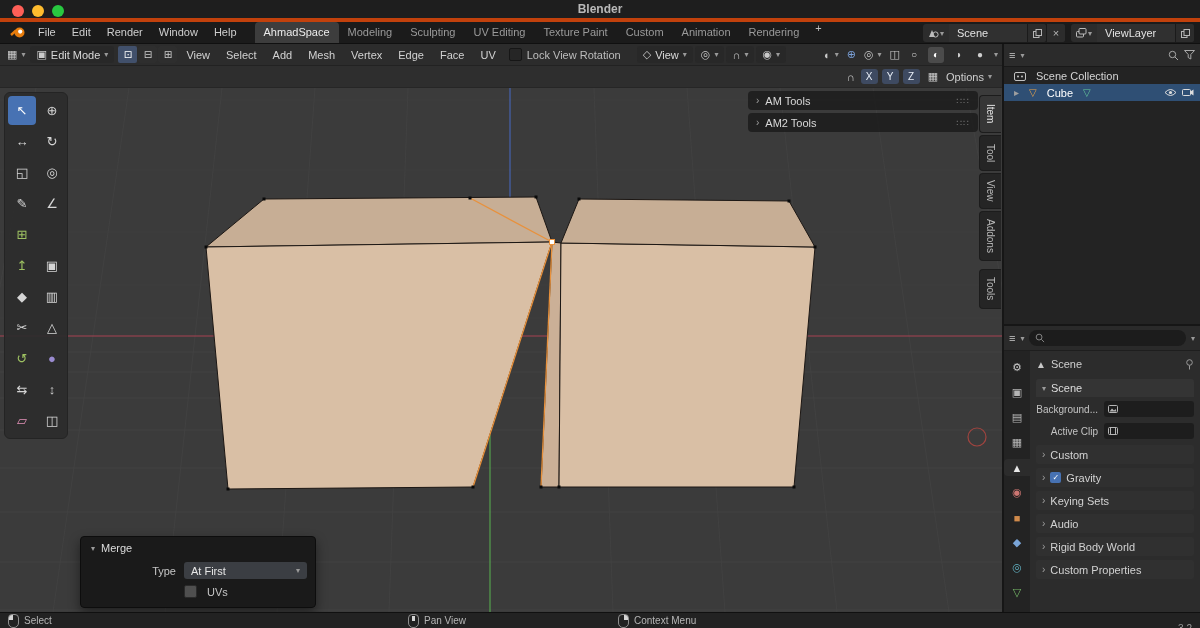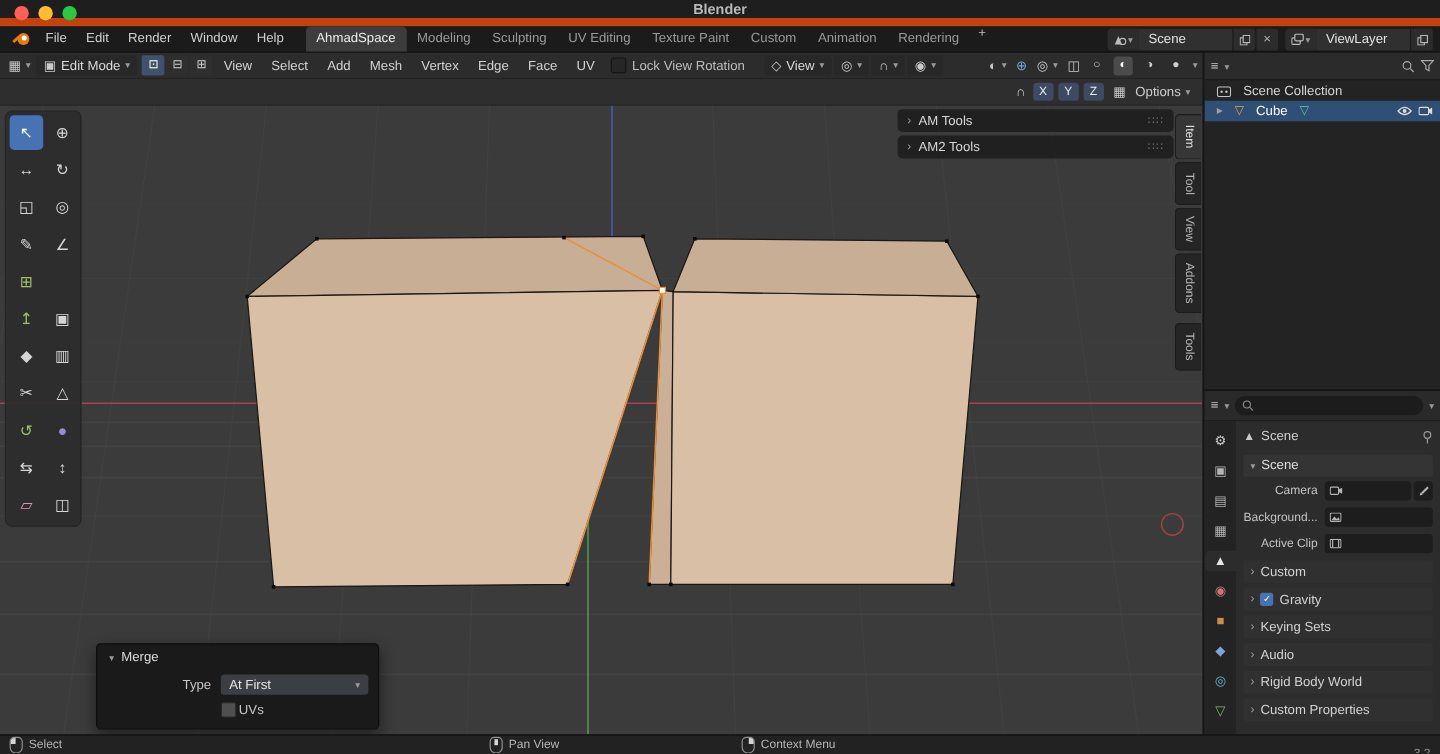--- a/index.html
+++ b/index.html
@@ -1,21 +1,21 @@
 <!DOCTYPE html>
 <html><head>
 <meta charset="utf-8">
 <style>
   html,body{margin:0;padding:0;background:#111;}
   .root{position:relative;width:1200px;height:628px;background:#3b3b3b;overflow:hidden;
         font-family:"Liberation Sans","DejaVu Sans",sans-serif;font-size:11px;color:#c8c8c8;}
   .abs{position:absolute;}
 
   
-  .titlebar{left:0;top:0;width:1200px;height:22px;background:#1e1e1e;display:flex;align-items:center;justify-content:center;font-weight:bold;font-size:12px;color:#b9b9b9;border-bottom:7px solid #c2410c;box-sizing:border-box;}
+  .titlebar{left:0;top:0;width:1200px;height:22px;background:#1e1e1e;display:flex;align-items:center;justify-content:center;font-weight:bold;font-size:12px;color:#b9b9b9;border-bottom:4px solid #c2410c;box-sizing:border-box;}
   .traffic{position:absolute;left:12px;top:5px;display:flex;gap:8px;}
   .dot{width:12px;height:12px;border-radius:50%;}
   .dot.r{background:#ff5f57}.dot.y{background:#febc2e}.dot.g{background:#28c840}
 
   
   .menubar{left:0;top:22px;width:1200px;height:22px;background:#1b1b1b;display:flex;align-items:center;padding-left:6px;box-sizing:border-box;border-bottom:1px solid #101010;}
   .menu-item{padding:0 8px;line-height:21px;color:#cfcfcf;}
   .ws-tabs{display:flex;margin-left:10px;}
   .ws-tab{padding:0 9px;line-height:21px;color:#9a9a9a;}
   .ws-tab.active{background:#3d3d3d;color:#ececec;border-radius:4px 4px 0 0;}
@@ -62,21 +62,21 @@
   
   .ntab{left:979px;width:22px;background:#252525;border-radius:4px 0 0 4px;color:#b9b9b9;display:flex;align-items:center;justify-content:center;writing-mode:vertical-rl;font-size:10px;box-sizing:border-box;border:1px solid #1c1c1c;border-right:none;}
   .ntab.active{background:#363636;color:#e3e3e3;}
 
   
   .merge{left:80px;top:536px;width:236px;background:rgba(25,25,25,.96);border:1px solid #0d0d0d;border-radius:4px;box-shadow:0 5px 12px rgba(0,0,0,.45);padding-bottom:9px;box-sizing:border-box;}
   .merge-hd{padding:5px 10px 3px;color:#dcdcdc;display:flex;gap:6px;align-items:center;}
   .merge-row{display:flex;align-items:center;margin:5px 8px 0 10px;}
   .merge-label{width:85px;text-align:right;padding-right:8px;color:#c6c6c6;}
   .merge-select{flex:1;height:17px;background:#3b3e43;border-radius:3px;display:flex;align-items:center;justify-content:space-between;padding:0 7px;color:#e6e6e6;}
-  .merge-cbrow{display:flex;align-items:center;gap:2px;margin:6px 8px 0 103px;color:#c6c6c6;}
+  .merge-cbrow{display:flex;align-items:center;gap:10px;margin:6px 8px 0 103px;color:#c6c6c6;}
   .merge-cb{width:11px;height:11px;background:#4f4f4f;border:1px solid #2a2a2a;border-radius:2px;}
 
   
   .outliner{left:1004px;top:44px;width:196px;height:280px;background:#232323;box-sizing:border-box;}
   .out-header{height:22px;background:#2b2b2b;display:flex;align-items:center;padding:0 5px;gap:5px;border-bottom:1px solid #191919;}
   .tree-row{height:17px;display:flex;align-items:center;padding-left:10px;gap:10px;color:#d4d4d4;}
   .tree-row.selected{background:#2f4f74;color:#fff;}
   .tri-orange{color:#e8a44c;font-size:10px;} .tri-green{color:#66c79b;font-size:10px;}
   .row-icons{margin-left:auto;display:flex;gap:5px;padding-right:6px;}
 
@@ -467,35 +467,20 @@
               <circle cx="4.5" cy="3.5" r="2.8" fill="none" stroke="#9a9a9a"></circle>
               <line x1="4.5" y1="6.5" x2="4.5" y2="10.5" stroke="#9a9a9a"></line>
             </svg>
           </span>
         </div>
         <div class="panel-hd">
           <span class="chev">▾</span>
           <span>Scene</span>
         </div>
         <div class="field-row">
-          <span class="field-label">Camera</span>
-          <span class="field-ctrl">
-            <svg width="11" height="8" viewBox="0 0 11 8">
-              <rect x="0.5" y="1" width="7" height="6" rx="1" fill="none" stroke="#b5b5b5"></rect>
-              <path d="M7.5,3 L10.5,1.5 V6.5 L7.5,5 Z" fill="#b5b5b5"></path>
-            </svg>
-          </span>
-          <span class="drop-btn">
-            <svg width="9" height="9" viewBox="0 0 9 9">
-              <line x1="3" y1="6" x2="8" y2="1" stroke="#bbb" stroke-width="1.6"></line>
-              <path d="M1,8 L2,5.3 L3.7,7 Z" fill="#bbb"></path>
-            </svg>
-          </span>
-        </div>
-        <div class="field-row">
           <span class="field-label">Background...</span>
           <span class="field-ctrl">
             <svg width="10" height="8" viewBox="0 0 10 8">
               <rect x="0.5" y="0.5" width="9" height="7" rx="1" fill="none" stroke="#b5b5b5"></rect>
               <path d="M1.5,6.5 L4,3.5 L6,5.5 L7.5,4 L8.5,6.5 Z" fill="#b5b5b5"></path>
             </svg>
           </span>
         </div>
         <div class="field-row">
           <span class="field-label">Active Clip</span>

